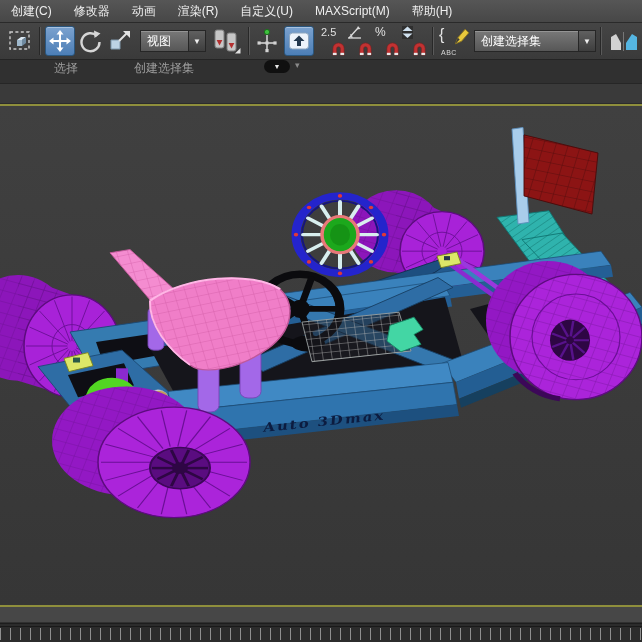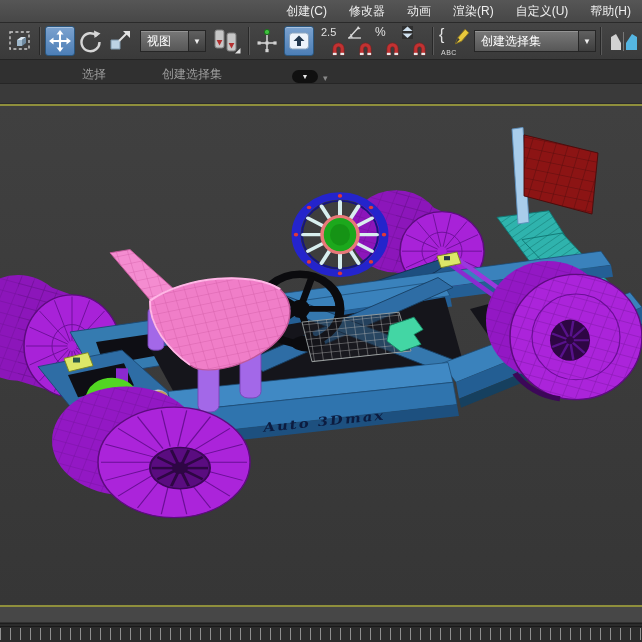--- a/index.html
+++ b/index.html
@@ -3,21 +3,21 @@
 <meta charset="utf-8">
 <style>
   html,body{margin:0;padding:0;}
   body{width:642px;height:642px;overflow:hidden;background:#3a3a3a;
        font-family:"Liberation Sans","DejaVu Sans",sans-serif;-webkit-font-smoothing:antialiased;}
   .app{position:relative;width:642px;height:642px;}
 
   
   .menubar{position:absolute;left:0;top:0;width:642px;height:23px;
     background:linear-gradient(#565656,#474747);border-bottom:1px solid #2a2a2a;
-    display:flex;align-items:center;box-sizing:border-box;padding-left:8px;justify-content:flex-end;}
+    display:flex;align-items:center;box-sizing:border-box;padding-left:0;}
   .menu-item{color:#efefef;font-size:12px;padding:0 11px;line-height:22px;white-space:nowrap;cursor:default;}
 
   
   .toolbar{position:absolute;left:0;top:23px;width:642px;height:37px;
     background:linear-gradient(#454545,#3a3a3a);border-bottom:1px solid #242424;
     display:flex;align-items:center;box-sizing:border-box;padding-left:5px;overflow:hidden;}
   .tbtn{width:30px;height:30px;display:flex;align-items:center;justify-content:center;flex:0 0 auto;box-sizing:border-box;}
   .tbtn.active{background:linear-gradient(#7ba2cf,#4c7eb6);border:1px solid #2a567e;border-radius:3px;box-shadow:inset 0 1px 0 rgba(255,255,255,.35);}
   .sep{width:2px;height:28px;flex:0 0 auto;margin:0 4px;background:linear-gradient(90deg,#282828 50%,#5a5a5a 50%);}
   .combo{display:flex;align-items:stretch;height:22px;flex:0 0 auto;background:linear-gradient(#787878,#575757);
@@ -28,21 +28,21 @@
   .snapbtn{position:relative;width:27px;height:31px;flex:0 0 auto;}
   .snapbtn .glyph{position:absolute;left:1px;top:0;color:#e0e0e0;font-size:11px;line-height:12px;}
   .snapbtn svg.mag{position:absolute;right:1px;bottom:1px;}
   .namedsel{position:relative;width:32px;height:31px;flex:0 0 auto;}
   .namedsel .brace{position:absolute;left:1px;top:1px;font-size:16px;color:#e2e2e2;line-height:16px;}
   .namedsel .abc{position:absolute;left:3px;bottom:1px;font-size:7px;color:#d8d8d8;letter-spacing:.5px;}
   .namedsel svg{position:absolute;right:0;top:2px;}
 
   
   .ribbon{position:absolute;left:0;top:60px;width:642px;height:24px;background:#303030;
-    border-bottom:1px solid #262626;display:flex;align-items:flex-end;box-sizing:border-box;padding-left:28px;}
+    border-bottom:1px solid #262626;display:flex;align-items:flex-start;box-sizing:border-box;}
   .rtab{color:#9d9d9d;font-size:12px;padding:0 14px;cursor:default;}
   .rtab.first{margin-left:40px;}
   .rtab.second{margin-left:28px;}
   .rpill{margin-left:56px;width:26px;height:13px;border-radius:7px;background:#101010;
     display:flex;align-items:center;justify-content:center;color:#e8e8e8;font-size:7px;}
   .rcaret{color:#8a8a8a;font-size:9px;margin-left:5px;}
 
   .gapstrip{position:absolute;left:0;top:84px;width:642px;height:20px;background:#3a3a3a;border-bottom:1px solid #2c2c2c;box-sizing:border-box;}
   .vpborder-top{position:absolute;left:0;top:104px;width:642px;height:2px;background:#8f8f3c;}
   .vpborder-bottom{position:absolute;left:0;top:605px;width:642px;height:2px;background:#8f8f3c;}
@@ -63,20 +63,21 @@
 <body>
 
 <div class="app">
 
   <div class="menubar">
     <div class="menu-item">创建(C)</div>
     <div class="menu-item">修改器</div>
     <div class="menu-item">动画</div>
     <div class="menu-item">渲染(R)</div>
     <div class="menu-item">自定义(U)</div>
+    <div class="menu-item">MAXScript(M)</div>
     <div class="menu-item">帮助(H)</div>
   </div>
 
   <div class="toolbar">
 
     <div class="tbtn">
       <svg width="24" height="24" viewBox="0 0 24 24">
         <rect x="2" y="3" width="19" height="17" fill="none" stroke="#cccccc" stroke-width="1.4" stroke-dasharray="3 2.4"></rect>
         <polygon points="9,11 13,8 18,8 14,11" fill="#dce8f2"></polygon>
         <polygon points="9,11 14,11 14,17 9,17" fill="#9fb8cc"></polygon>

